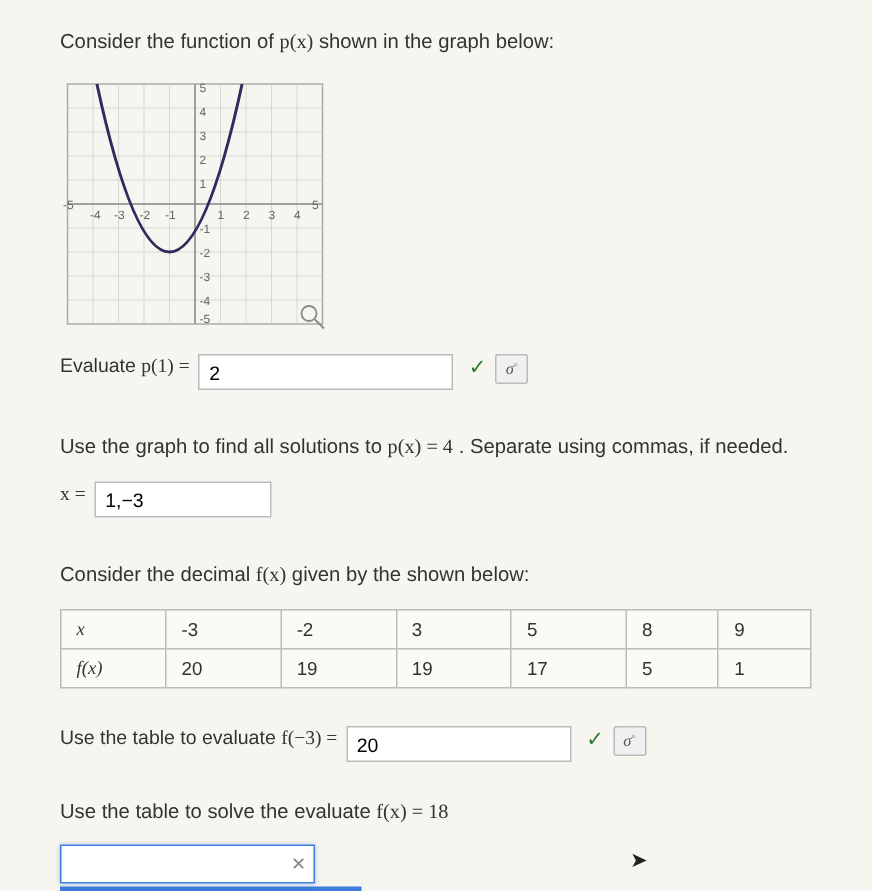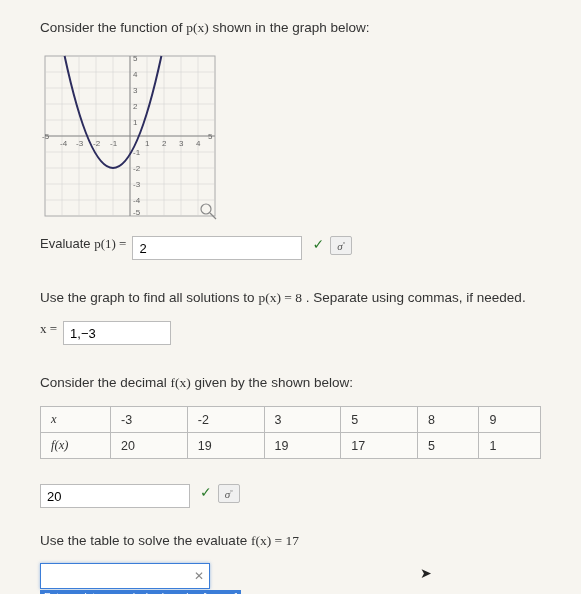--- a/index.html
+++ b/index.html
@@ -178,25 +178,25 @@
 
 <div class="inline-row">
   <span><span>Evaluate </span><span class="math-var">p(1) =</span></span>
   <input class="answer" style="width: 170px;" value="2">
   <span class="chk">✓</span>
   <span class="sigma-btn"><span>σ</span><sup style="font-size:7px">▫</sup></span>
 </div>
 
 
 <div class="prompt section-gap">
-  <span>Use the graph to find all solutions to </span><span class="math-var">p(x) = 8</span><span> .  Separate using commas, if needed.</span>
+  <span>Use the graph to find all solutions to </span><span class="math-var">p(x) = 4</span><span> .  Separate using commas, if needed.</span>
 </div>
 <div class="inline-row">
   <span class="math-var">x =</span>
-  <input class="answer" style="width: 108px;" value="1,−3">
+  <input class="answer" style="width: 118px;" value="1,−3">
 </div>
 
 
 <div class="prompt section-gap">
   <span>Consider the decimal </span><span class="math-var">f(x)</span><span> given by the shown below:</span>
 </div>
 <table class="ftable">
   <tbody>
       <tr>
     <td style="width:70px;font-style:italic">x</td>
@@ -214,28 +214,29 @@
     <td>19</td>
     <td>17</td>
     <td>5</td>
     <td>1</td>
   </tr>
 </tbody>
   </table>
 
 
 <div class="inline-row">
+  <span><span>Use the table to evaluate </span><span class="math-var">f(−3) =</span></span>
   <input class="answer" style="width: 150px;" value="20">
   <span class="chk">✓</span>
   <span class="sigma-btn"><span>σ</span><sup style="font-size:7px">▫</sup></span>
 </div>
 
 
 <div class="prompt" style="margin-bottom:6px">
-  <span>Use the table to solve the evaluate </span><span class="math-var">f(x) = 17</span>
+  <span>Use the table to solve the evaluate </span><span class="math-var">f(x) = 18</span>
 </div>
 <div class="active-input-wrap">
   <input class="active-answer" value="" style="">
   <span class="clear-x">✕</span>
 </div>
 <div><span class="hint-bar">Enter an integer or decimal number [more..]</span></div>
 
 
 
 <span class="cursor-arrow" style="left:420px; top:565px;">➤</span>

